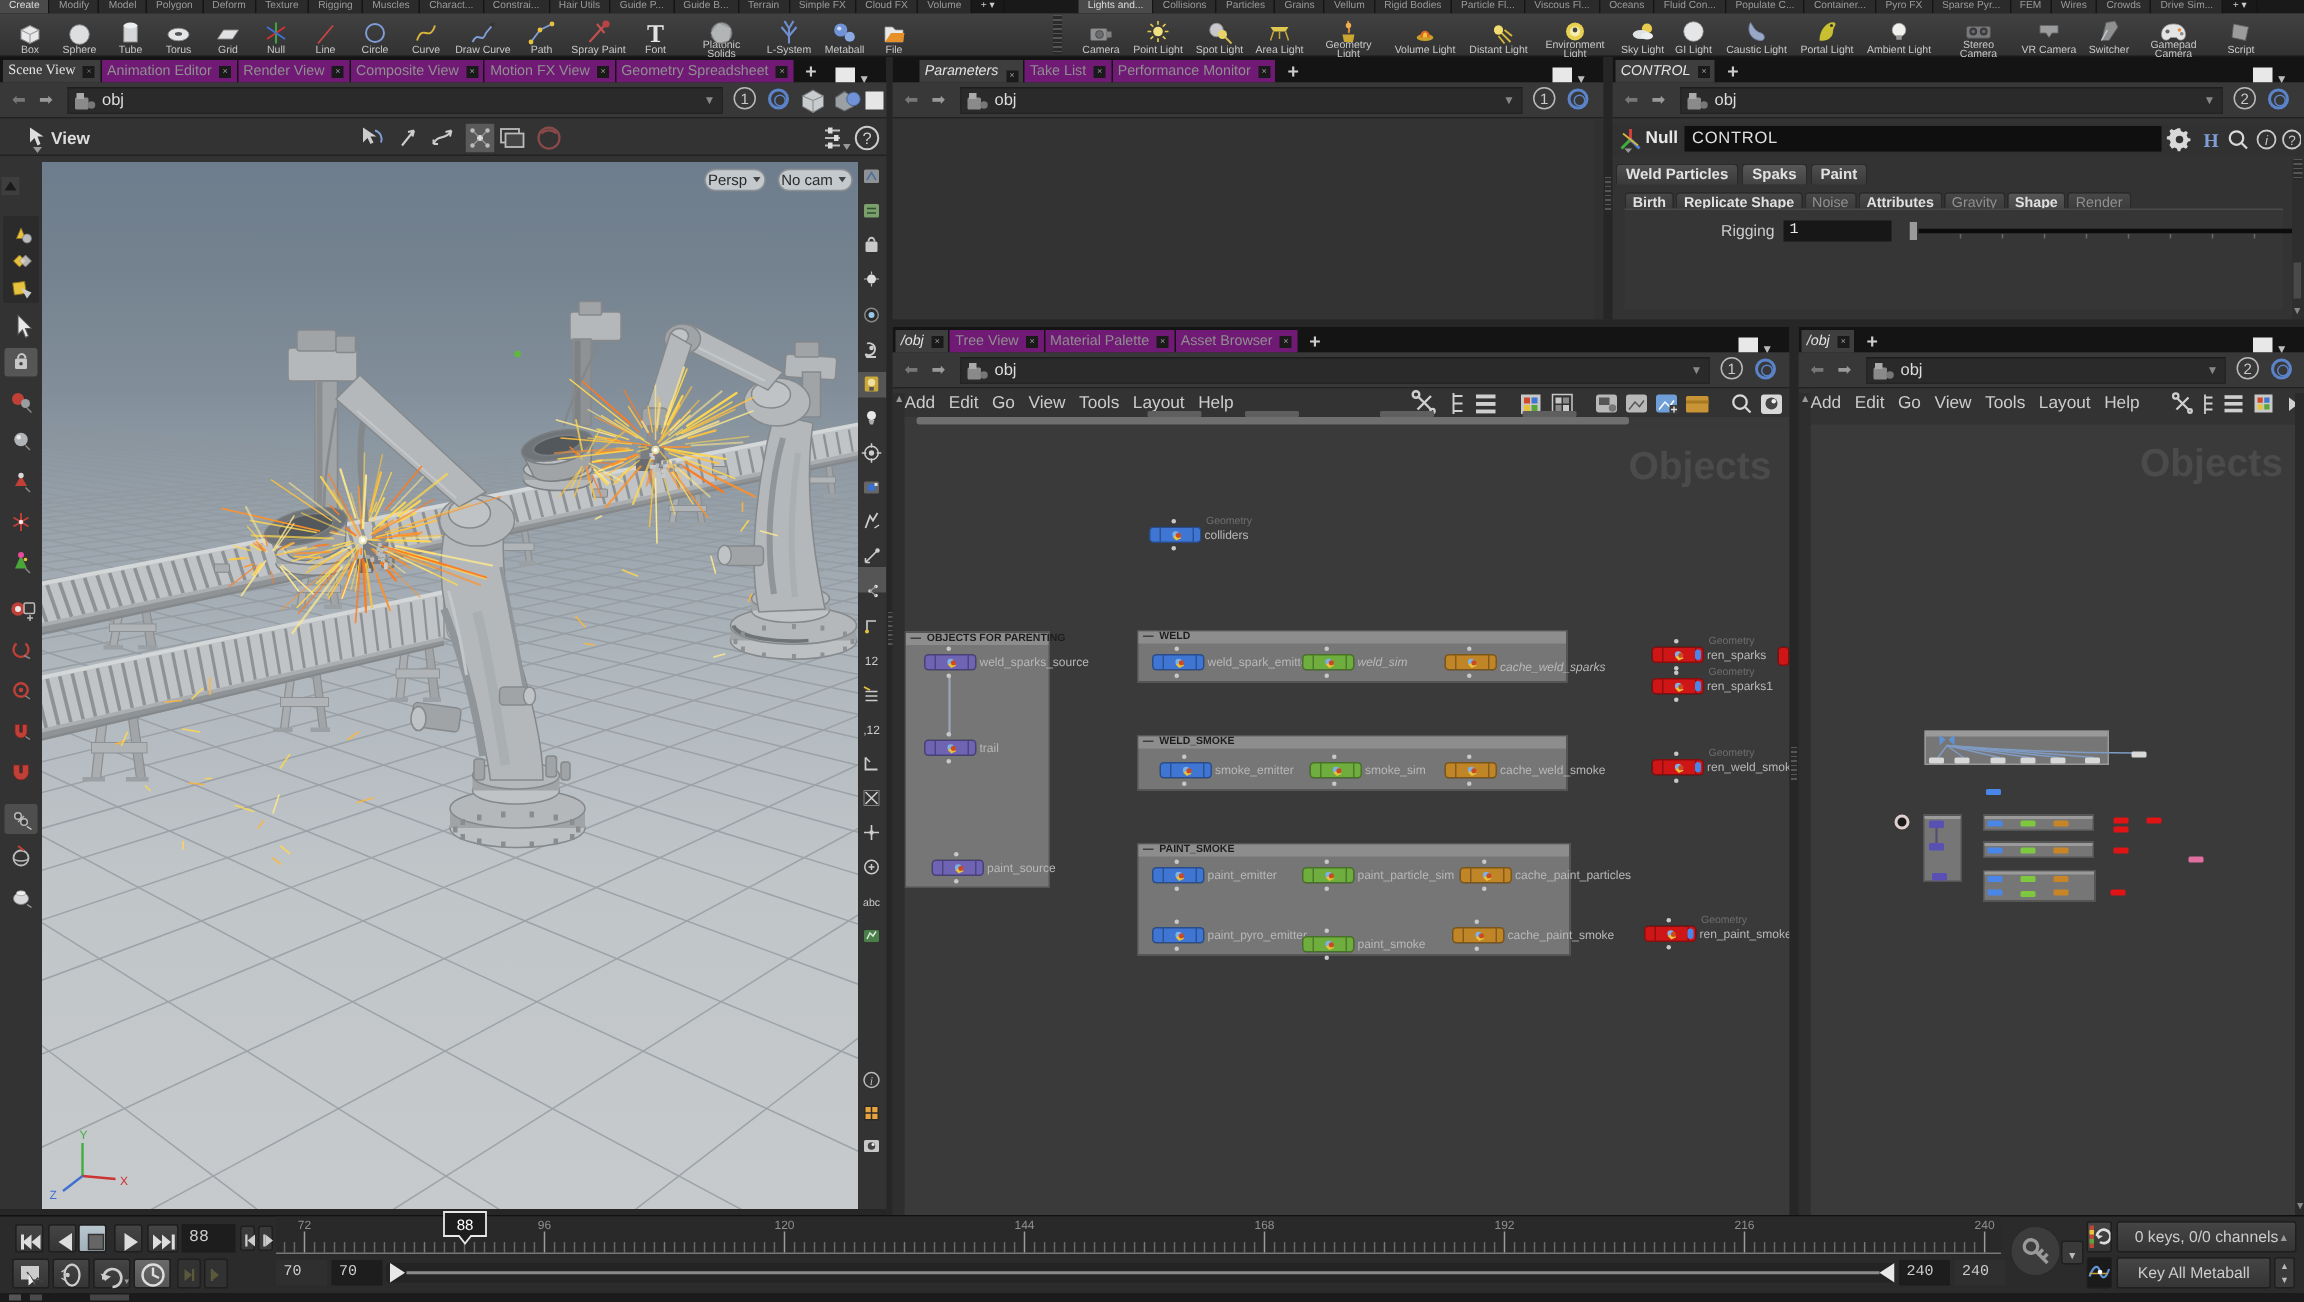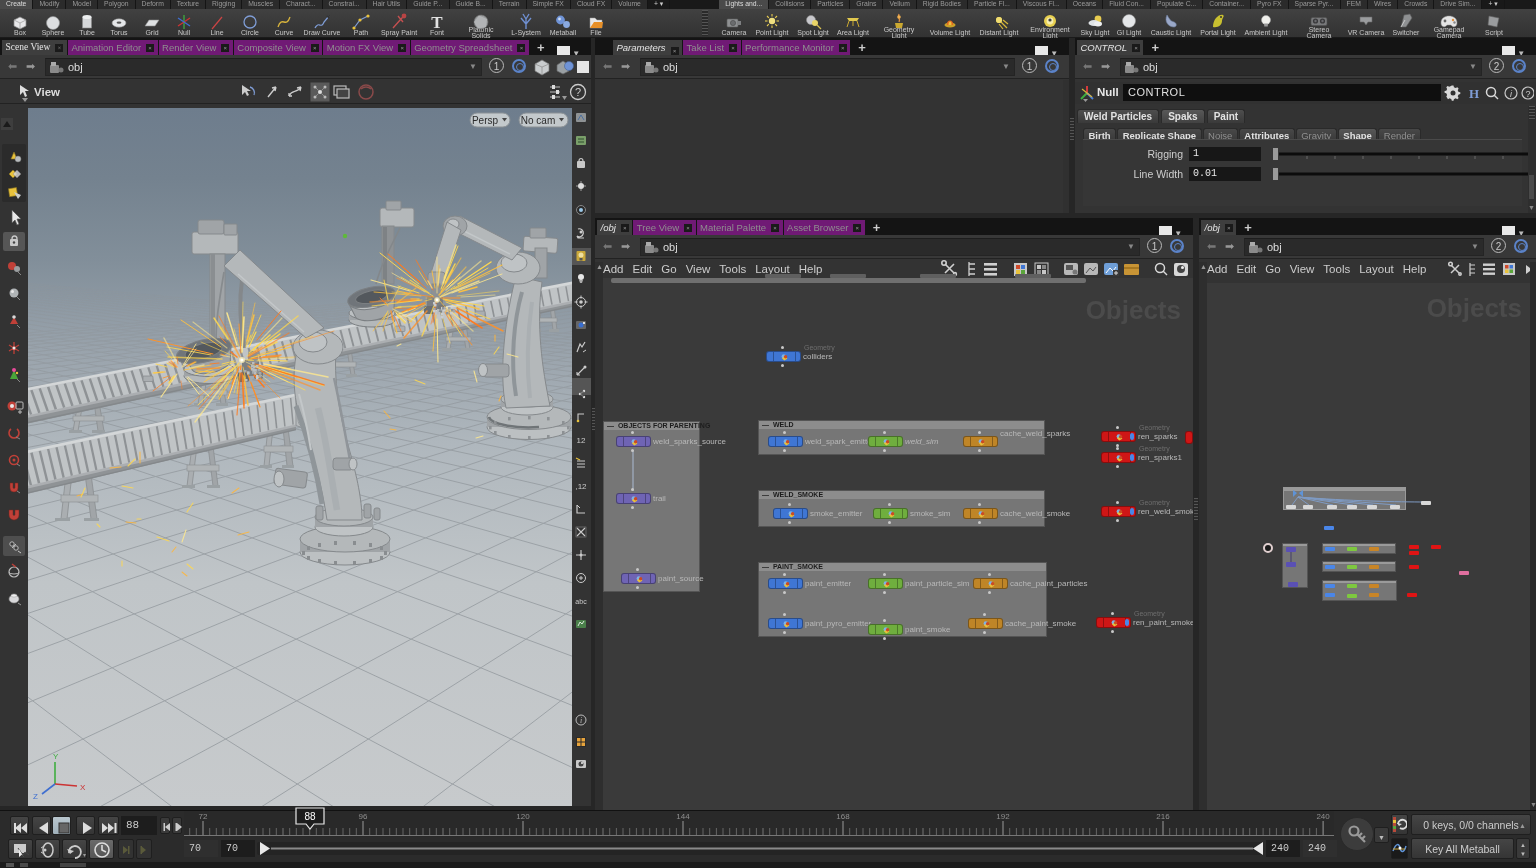--- a/index.html
+++ b/index.html
@@ -1451,28 +1451,20 @@
               <line x1="90" y1="9" x2="90" y2="12"></line>
               <line x1="118" y1="9" x2="118" y2="12"></line>
               <line x1="146" y1="9" x2="146" y2="12"></line>
               <line x1="174" y1="9" x2="174" y2="12"></line>
               <line x1="202" y1="9" x2="202" y2="12"></line>
               <line x1="230" y1="9" x2="230" y2="12"></line>
               <line x1="258" y1="9" x2="258" y2="12"></line>
             </g>
           </svg>
     </div>
-    <div class="prow" style="top:27px;">
-          <span class="plab">Line Width</span>
-          <span class="pfield">0.01</span>
-      <svg width="262" height="14" style="position:absolute;left:190px;top:0;">
-            <rect x="0" y="1" width="5" height="12" fill="#9a9a9a"></rect>
-            <line x1="6" y1="7" x2="258" y2="7" stroke="#0c0c0c" stroke-width="3"></line>
-          </svg>
-    </div>
   </div>
   <div style="position:absolute;right:0;top:68px;width:8px;bottom:0;background:#2e2e2e;">
     <div style="position:absolute;left:1px;top:0px;width:6px;height:14px;background:repeating-linear-gradient(#555 0 1px,#2a2a2a 1px 3px);"></div>
     <div style="position:absolute;left:1px;bottom:14px;width:5px;height:24px;background:#4a4a4a;"></div>
     <div style="position:absolute;left:0px;bottom:2px;color:#888;font-size:7px;">▼</div>
   </div>
 </div>
 
 <div class="pane" id="paneD" style="left:595px;top:218px;width:598px;height:592px;">
   <div class="tabrow">
@@ -1651,21 +1643,21 @@
             <i style="left:6px;"></i>
             <i style="left:28px;"></i>
             <svg width="9" height="9" style="position:absolute;left:13px;top:1px;">
               <circle cx="3.8" cy="3.4" r="2.2" fill="#7fb2e4"></circle>
               <path d="M1.8,5 L4.2,7.4 L7.4,5.8 L5.8,3.4 Z" fill="#e8c23c"></path>
               <circle cx="5.6" cy="3.8" r="1.7" fill="#cc4a22"></circle>
             </svg>
           </div>
           <span class="ndot" style="left:383px;top:213px;"></span>
           <span class="ndot" style="left:383px;top:231px;"></span>
-          <span class="nlab" style="left:405px;top:211px;color:#b8b8b8;">cache_weld_sparks</span>
+          <span class="nlab" style="left:405px;top:222px;color:#b8b8b8;font-style:italic;">cache_weld_sparks</span>
           <div class="node" style="left:178px;top:290px;width:35px;height:11px;background:#3f76d4;">
             <i style="left:6px;"></i>
             <i style="left:28px;"></i>
             <svg width="9" height="9" style="position:absolute;left:13px;top:1px;">
               <circle cx="3.8" cy="3.4" r="2.2" fill="#7fb2e4"></circle>
               <path d="M1.8,5 L4.2,7.4 L7.4,5.8 L5.8,3.4 Z" fill="#e8c23c"></path>
               <circle cx="5.6" cy="3.8" r="1.7" fill="#cc4a22"></circle>
             </svg>
           </div>
           <span class="ndot" style="left:193px;top:285px;"></span>

